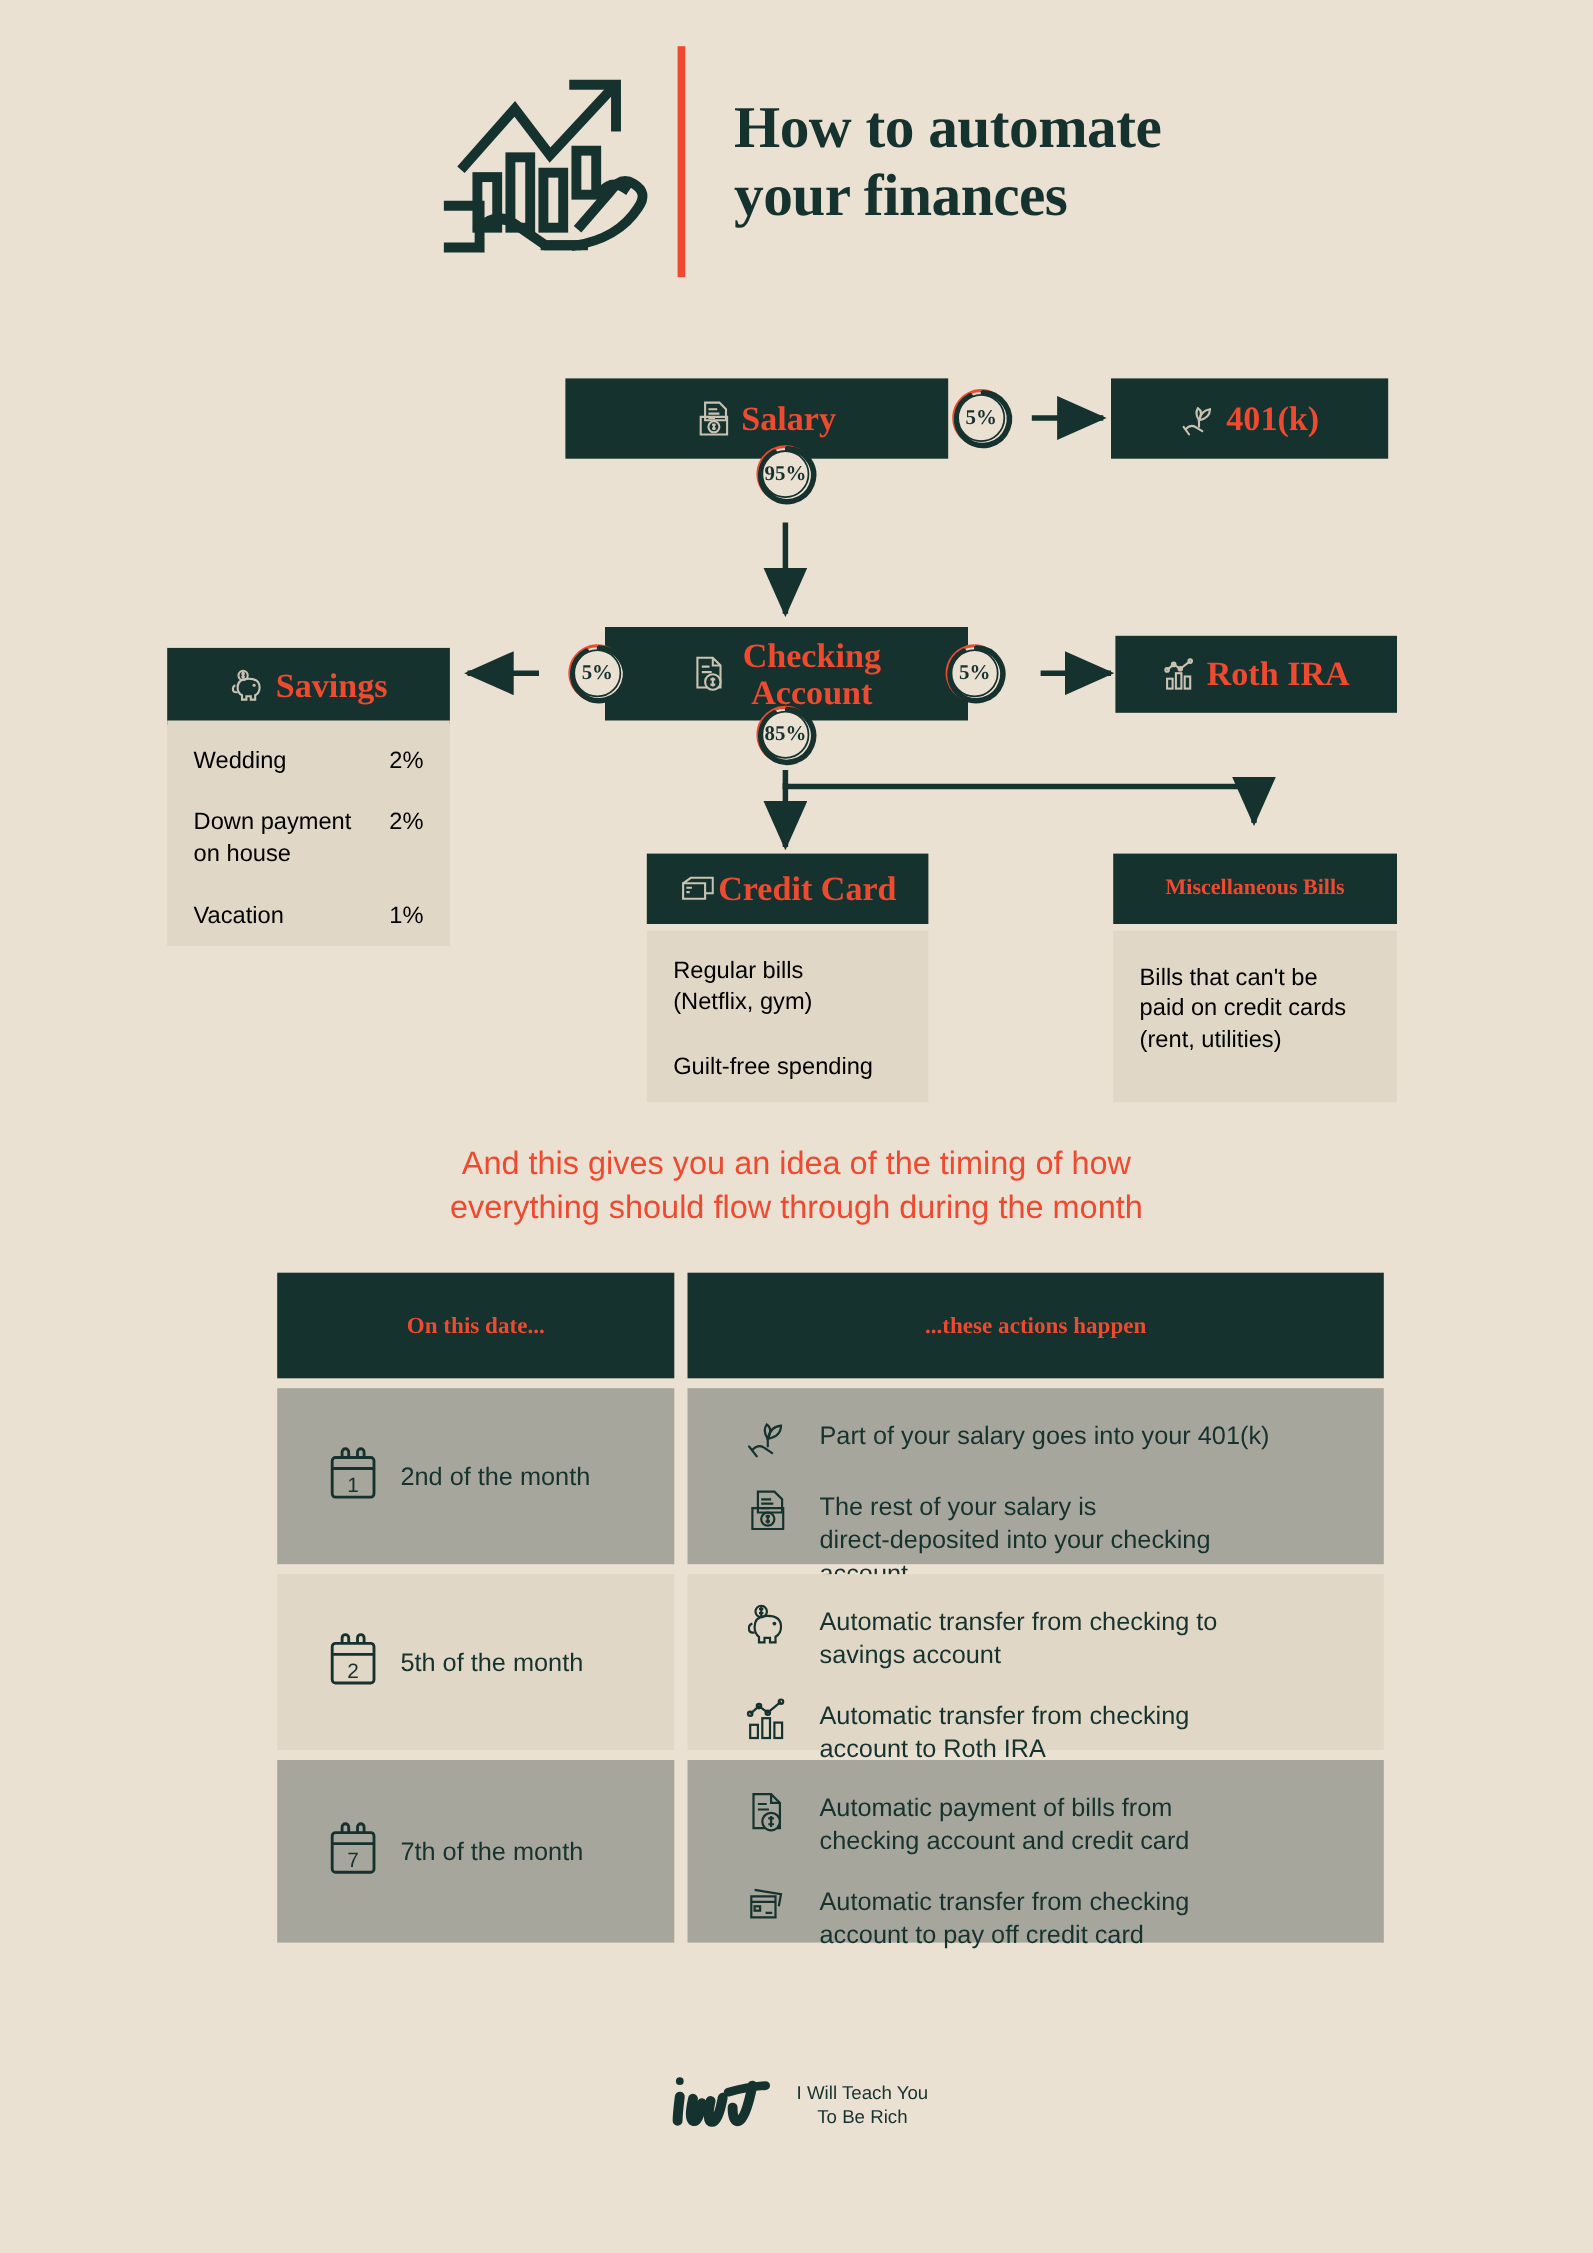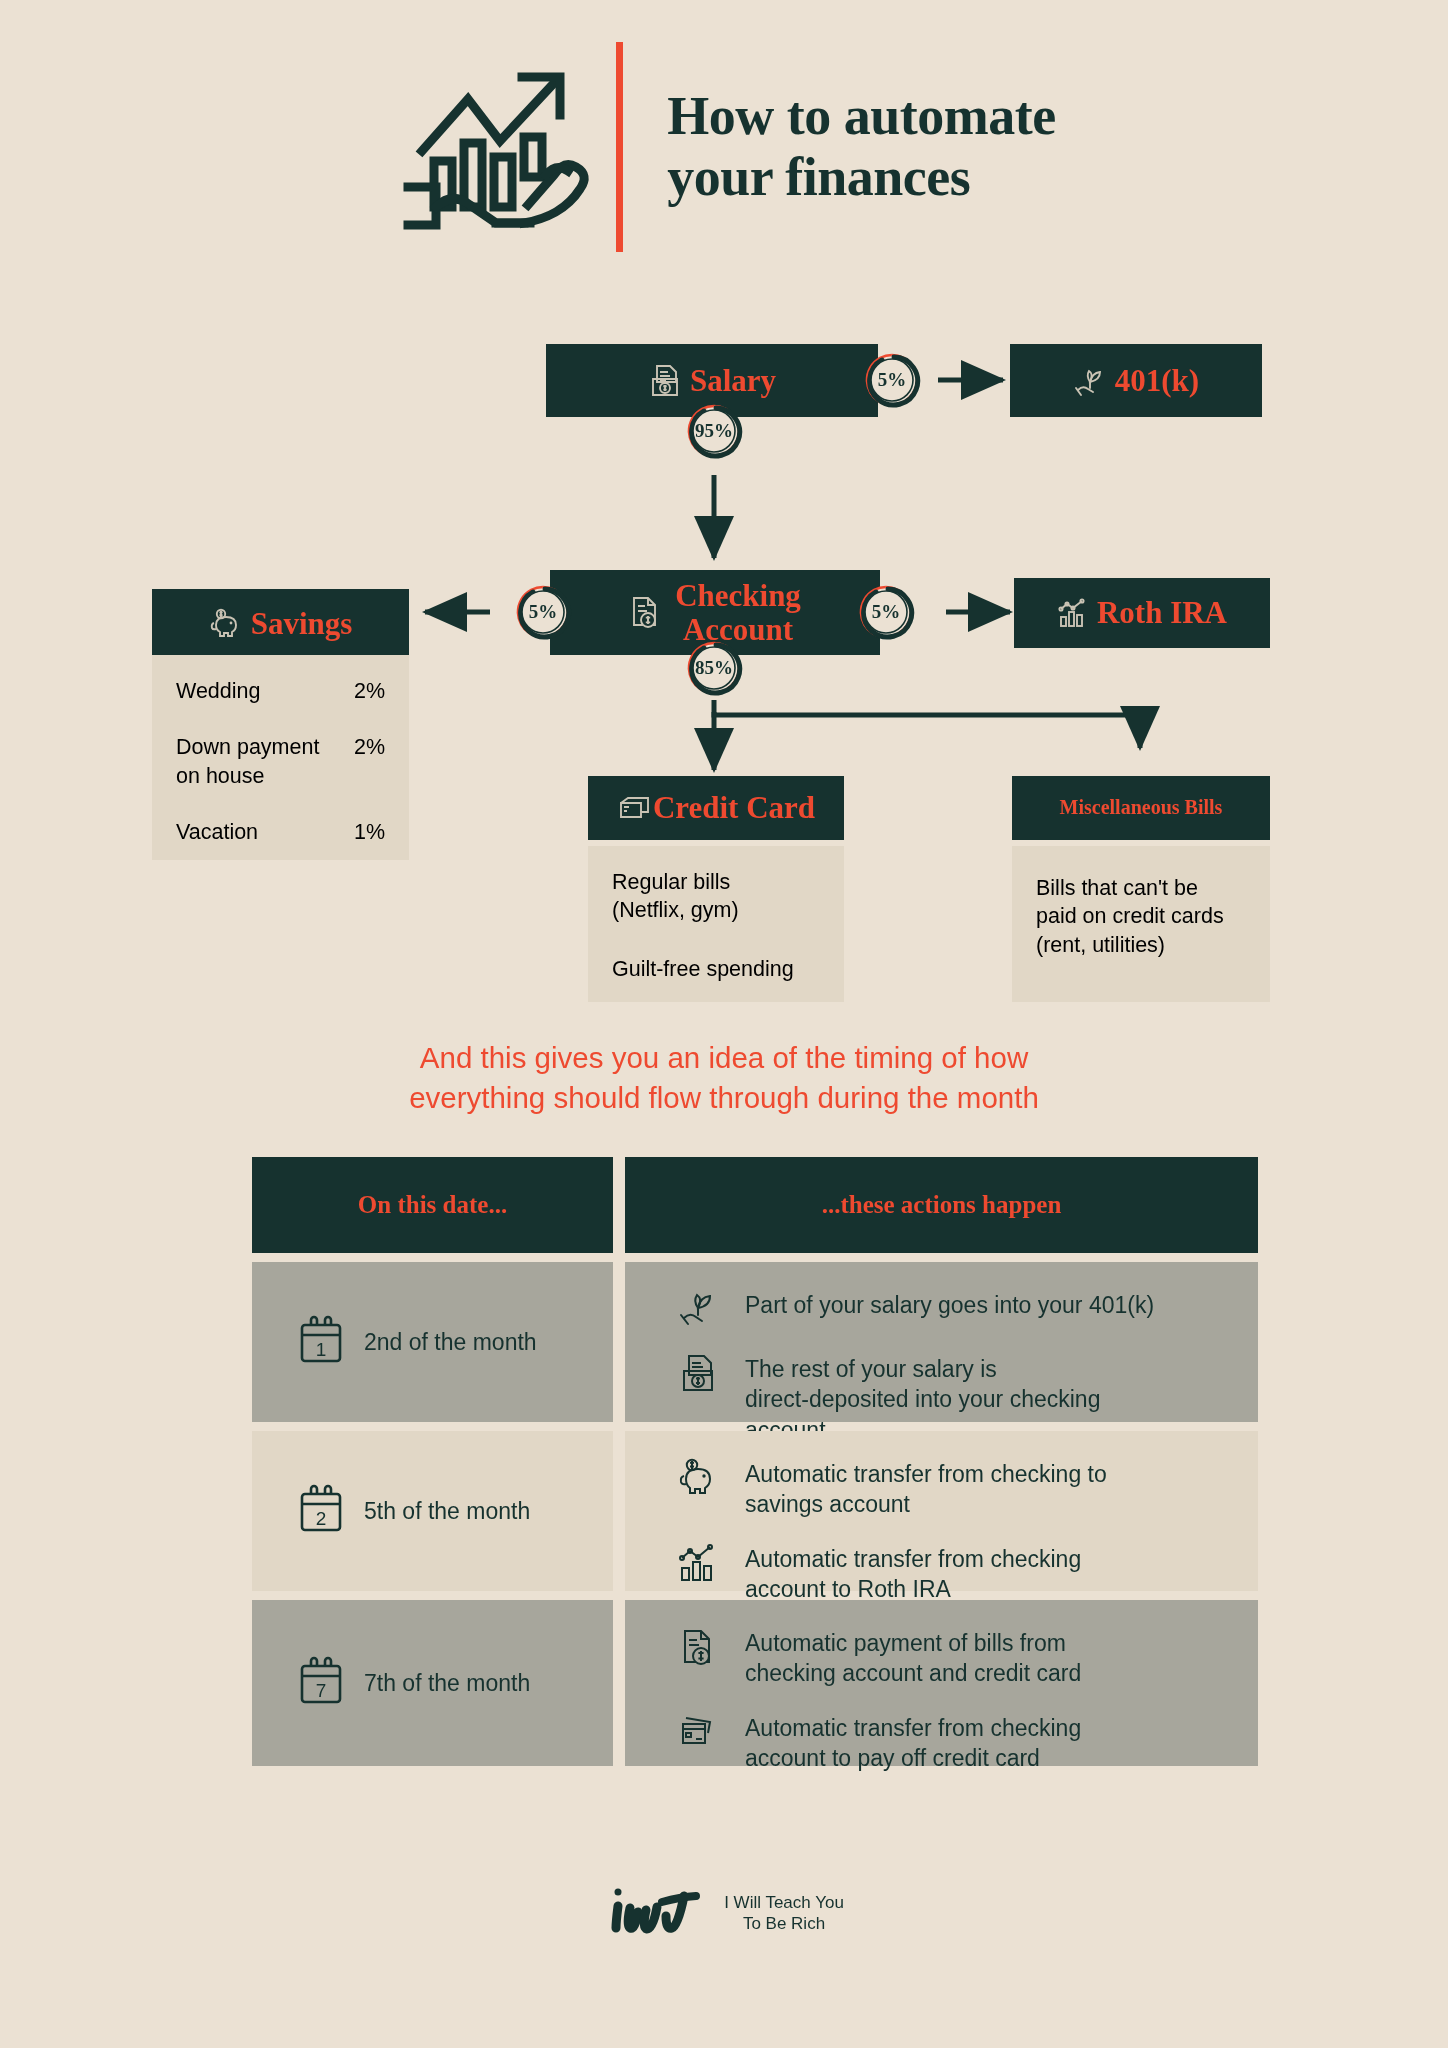--- a/index.html
+++ b/index.html
@@ -120,21 +120,21 @@
   .tbl-head { display: flex; gap: 12px; margin-bottom: 9px; }
   .th {
     background: #16322f;
     display: flex; align-items: center; justify-content: center;
     height: 96px;
   }
   .th span {
     font-family: "Liberation Serif", serif;
     font-weight: bold;
     color: #ee4a30;
-    font-size: 25px;
+    font-size: 21px;
   }
   .th.c1 { width: 361px; }
   .th.c2 { flex: 1; }
 
   .trow { display: flex; gap: 12px; margin-bottom: 9px; }
   .td-date {
     width: 361px;
     display: flex; align-items: center; gap: 18px;
     padding-left: 44px;
     box-sizing: border-box;
@@ -198,21 +198,21 @@
 
     <line x1="490" y1="612" x2="425" y2="612" stroke="#16322f" stroke-width="5" marker-end="url(#arrowhead)"></line>
 
     <line x1="946" y1="612" x2="1010" y2="612" stroke="#16322f" stroke-width="5" marker-end="url(#arrowhead)"></line>
 
     <path d="M714 700 L714 715 L1140 715 L1140 726" stroke="#16322f" stroke-width="5" fill="none"></path>
     <line x1="714" y1="712" x2="714" y2="770" stroke="#16322f" stroke-width="5" marker-end="url(#arrowhead)"></line>
     <line x1="1140" y1="715" x2="1140" y2="748" stroke="#16322f" stroke-width="5" marker-end="url(#arrowhead)"></line>
   </svg>
 
-  <div class="gbox" style="left:546px; top:344px; width:332px; height:73px;">
+  <div class="gbox" style="left:514px; top:344px; width:332px; height:73px;padding-left:16px;">
     <span class="ico">
       <svg width="34" height="36" viewBox="0 0 34 36" fill="none" stroke="#c9c3b4" stroke-width="1.9">
         <path d="M9 3 h13 l6 6 v10 h-19 z"></path>
         <path d="M12 9 h8 M12 13 h10 M12 17 h6"></path>
         <path d="M5 16 h24 v16 h-24 z"></path>
         <circle cx="17" cy="25" r="5"></circle>
         <path d="M17 22 v6 M15.3 23.2 h3.4 M15.3 26.6 h3.4"></path>
       </svg>
     </span>
     <span class="lbl">Salary</span>

